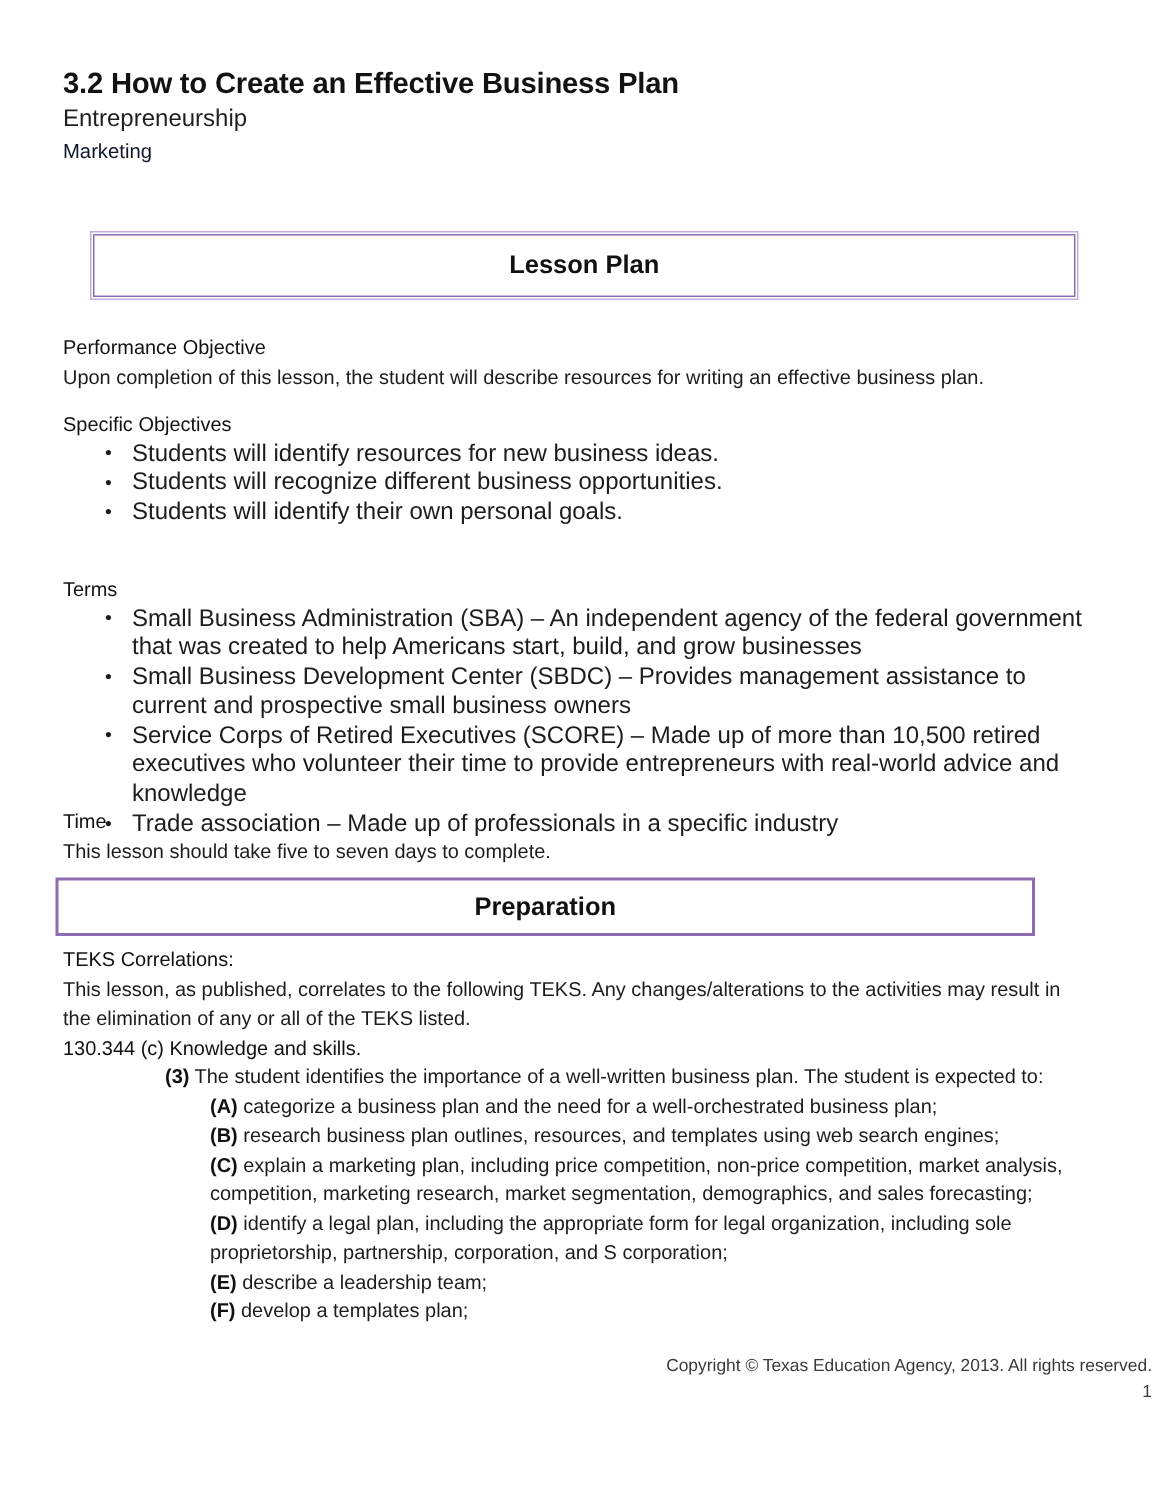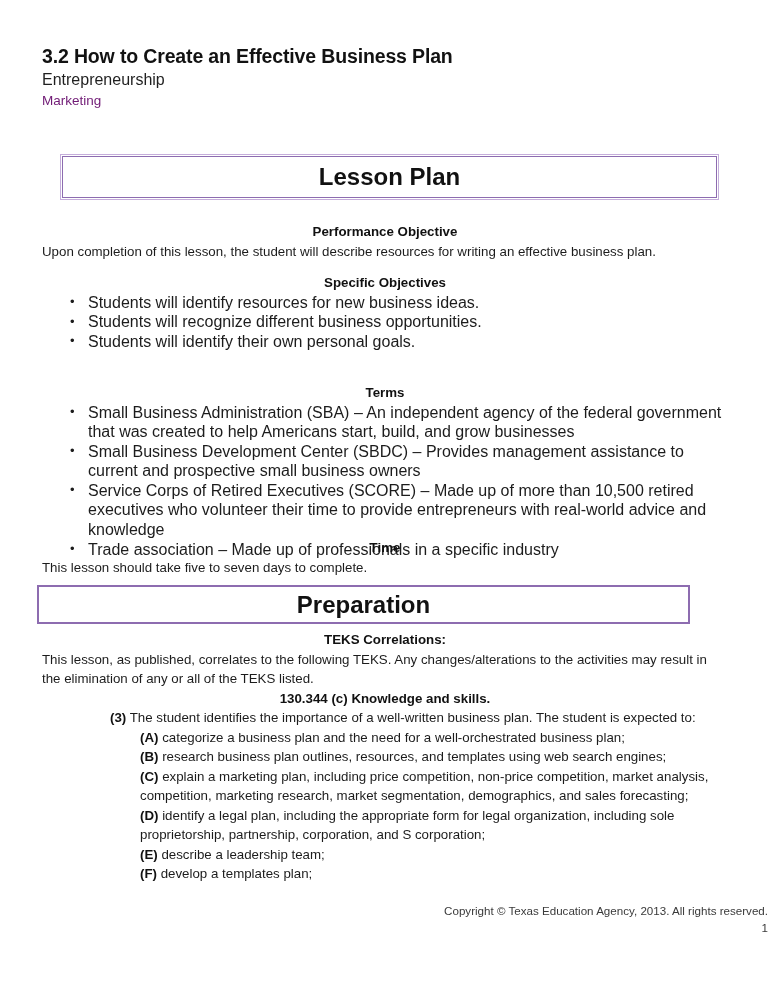--- a/index.html
+++ b/index.html
@@ -44,35 +44,35 @@
     font-size: 16px;
     font-weight: normal;
     line-height: 22px;
     color: #1f1f1f;
     margin: 0;
   }
   .doc-subsubtitle {
     font-size: 13.5px;
     font-weight: normal;
     line-height: 20px;
-    color: #701a75;
+    color: #0f172a;
     margin: 0;
   }
 
   
   .banner {
     position: absolute;
     background: #ffffff;
     text-align: center;
     display: flex;
     align-items: center;
     justify-content: center;
   }
   .banner-label {
-    font-size: 24px;
+    font-size: 17px;
     font-weight: bold;
     color: #111111;
     letter-spacing: 0px;
   }
   .banner-lesson {
     left: 62px;
     top: 156px;
     width: 655px;
     height: 42px;
     border: 1px solid #8d6cb0;
@@ -88,25 +88,24 @@
   }
 
   
   .body-block {
     position: absolute;
     left: 42px;
     width: 686px;
   }
   .h-bold {
     font-size: 13.3px;
-    font-weight: bold;
+    font-weight: normal;
     line-height: 19.5px;
     color: #111111;
     margin: 0;
-    text-align: center;
   }
   .p-text {
     font-size: 13.3px;
     font-weight: normal;
     line-height: 19.5px;
     color: #1c1c1c;
     margin: 0;
   }
   ul.bullets {
     list-style: none;

